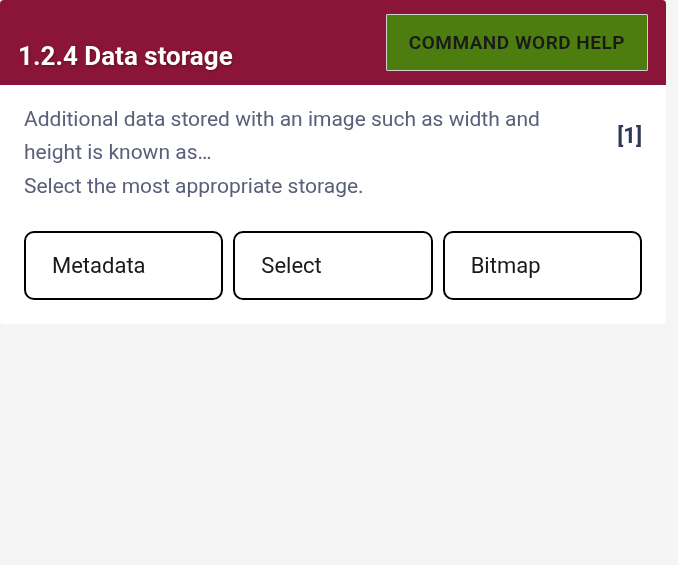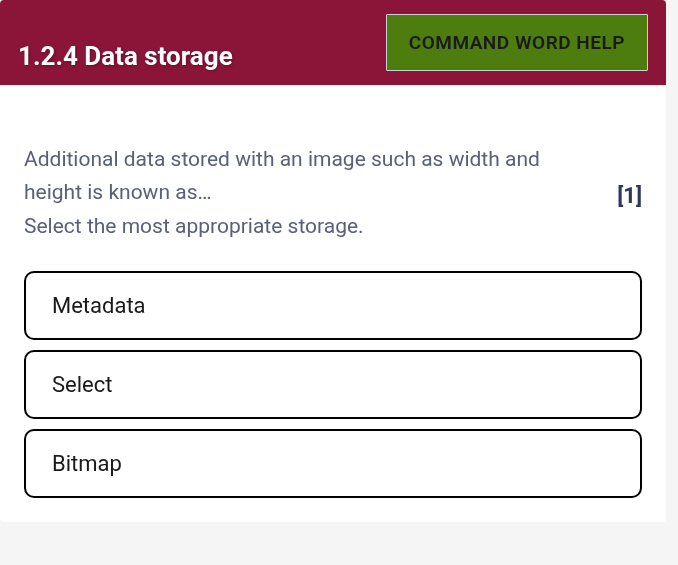--- a/index.html
+++ b/index.html
@@ -44,23 +44,22 @@
       color: #1a1a1a;
       cursor: pointer;
       font-family: inherit;
     }
     .content {
       padding: 18px 24px 24px 24px;
     }
     .question-row {
       display: flex;
       justify-content: space-between;
-      align-items: flex-end;
+      align-items: center;
       gap: 20px;
-      margin-top: 40px;
     }
     .question-text {
       color: #5a6079;
       font-size: 21px;
       line-height: 1.55;
       flex: 1;
     }
     .marks {
       color: #2e3659;
       font-size: 22px;
@@ -69,21 +68,21 @@
     }
     .instruction {
       color: #5a6079;
       font-size: 21px;
       line-height: 1.55;
       margin-top: 2px;
     }
     .options {
       margin-top: 28px;
       display: flex;
-      flex-direction: column;
+      flex-direction: row;
       gap: 10px;
     }
     .option {
       border: 2px solid #000000;
       border-radius: 10px;
       padding: 20px 26px;
       font-size: 22px;
       color: #1a1a1a;
       background: #ffffff;
       cursor: pointer;

